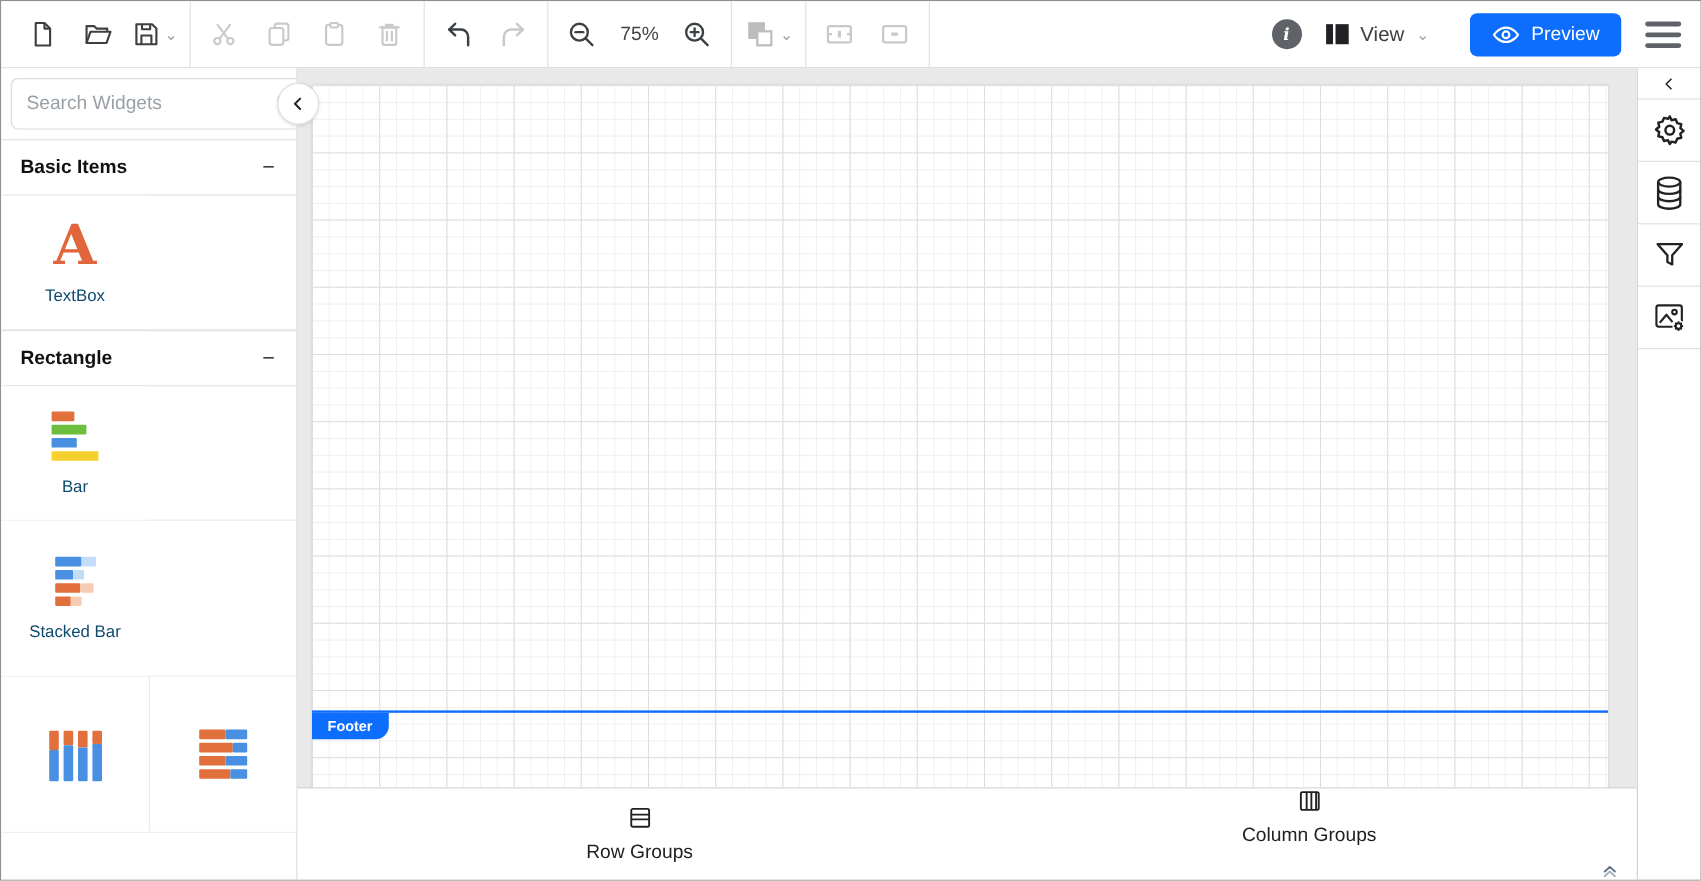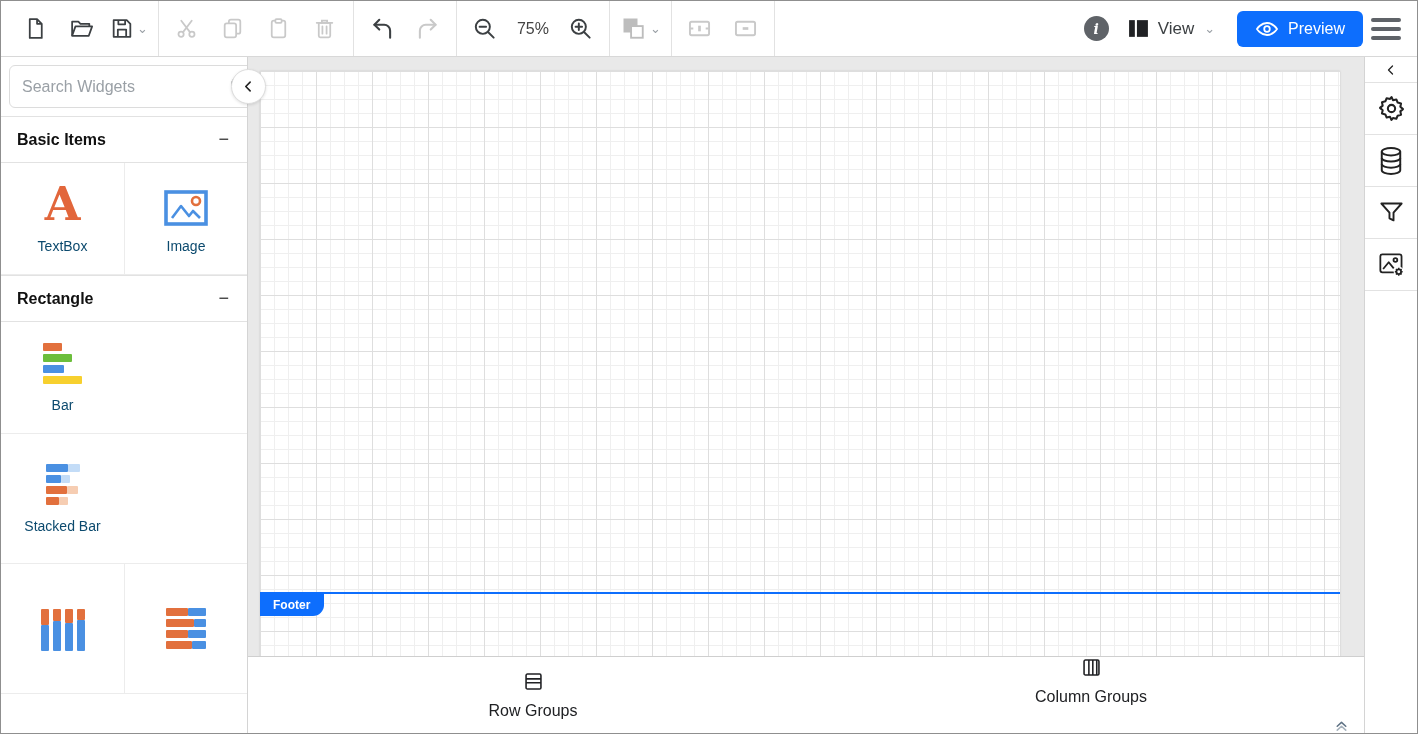--- a/index.html
+++ b/index.html
@@ -11,22 +11,22 @@
   .tgroup { display:flex; align-items:center; height:100%; padding:0 8px; gap:6px; }
   .tsep { width:1px; height:55px; background:#e2e2e2; flex:0 0 1px; }
   .tbtn { width:40px; height:40px; display:flex; align-items:center; justify-content:center; border-radius:4px; color:#3c4043; cursor:pointer; }
   .tbtn.withchev { width:auto; padding:0 2px; }
   .tbtn svg { display:block; }
   .disabled { color:#c9c9c9 !important; cursor:default; }
   .chev { font-size:13px; color:#9aa0a6; margin-left:2px; }
   .zoomlabel { font-size:16px; color:#444; min-width:44px; text-align:center; }
   .t-spacer { flex:1; }
   .infobtn { width:25px; height:25px; border-radius:50%; background:#5f6368; color:#fff; display:flex; align-items:center; justify-content:center; font-family:"DejaVu Serif",serif; font-style:italic; font-weight:bold; font-size:14px; margin-right:18px; cursor:pointer; }
-  .viewbtn { display:flex; align-items:center; gap:8px; color:#3c4043; font-size:17px; cursor:pointer; margin-right:22px; }
-  .previewbtn { background:#0d6efd; color:#fff; border:none; border-radius:6px; height:36px; padding:0 18px; font-size:16px; display:flex; align-items:center; gap:9px; cursor:pointer; margin-right:4px; font-family:inherit; }
+  .viewbtn { display:flex; align-items:center; gap:8px; color:#3c4043; font-size:17px; cursor:pointer; margin-right:34px; }
+  .previewbtn { background:#0d6efd; color:#fff; border:none; border-radius:6px; height:36px; padding:0 18px; font-size:16px; display:flex; align-items:center; gap:9px; cursor:pointer; margin-right:16px; font-family:inherit; }
   .hamburger { display:flex; flex-direction:column; gap:5px; cursor:pointer; padding:4px; margin-right:6px; }
   .hamburger span { width:30px; height:4px; border-radius:2px; background:#5f6368; }
 
   
   .main { flex:1; display:flex; min-height:0; position:relative; }
 
   
   .sidebar { width:247px; flex:0 0 247px; background:#fff; border-right:1px solid #d4d4d4; overflow:hidden; display:flex; flex-direction:column; }
   .searchwrap { padding:8px 32px 8px 8px; height:59px; display:flex; align-items:center; }
   .searchbox { flex:1; height:43px; border:1px solid #dcdcdc; border-radius:6px; display:flex; align-items:center; padding:0 12px; background:#fff; }
@@ -243,30 +243,20 @@
       <div class="sec-header">
         <span class="sec-title">Basic Items</span>
         <span class="sec-collapse">−</span>
       </div>
       <div class="wrow">
         <div class="wcell">
           <div class="iconbox">
               <span class="textbox-a">A</span>
             </div>
           <div class="wlabel">TextBox</div>
-        </div>
-        <div class="wcell">
-          <div class="iconbox">
-            <svg width="44" height="36" viewBox="0 0 44 36" fill="none">
-                <rect x="2" y="2" width="40" height="32" stroke="#4a90e2" stroke-width="3.6"></rect>
-                <path d="M8 28l9-12 8 10 4-5 7 7" stroke="#4a90e2" stroke-width="2.6" fill="none" stroke-linejoin="round"></path>
-                <circle cx="32" cy="11" r="4" stroke="#e2703d" stroke-width="2.6"></circle>
-              </svg>
-          </div>
-          <div class="wlabel">Image</div>
         </div>
       </div>
 
       <div class="sec-header">
         <span class="sec-title">Rectangle</span>
         <span class="sec-collapse">−</span>
       </div>
       <div class="wrow">
         <div class="wcell">
           <div class="iconbox" style="align-items:center">

